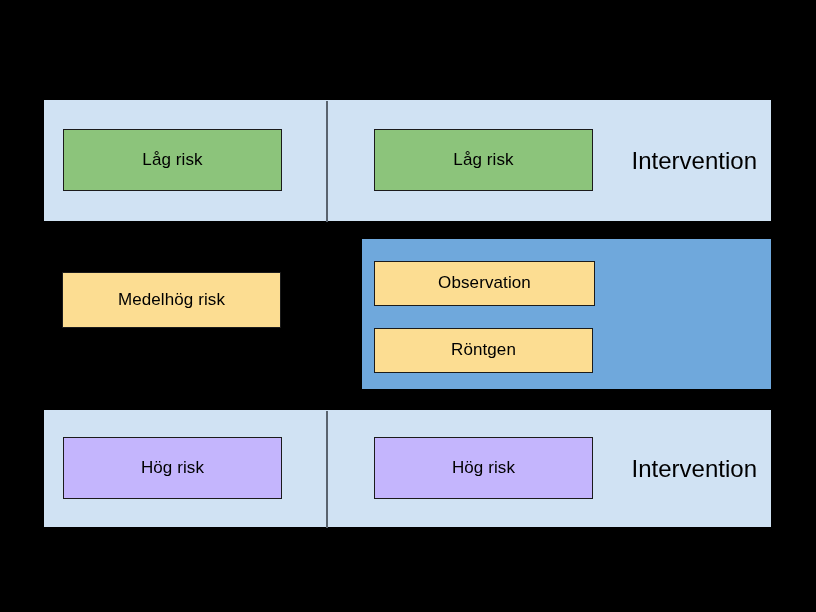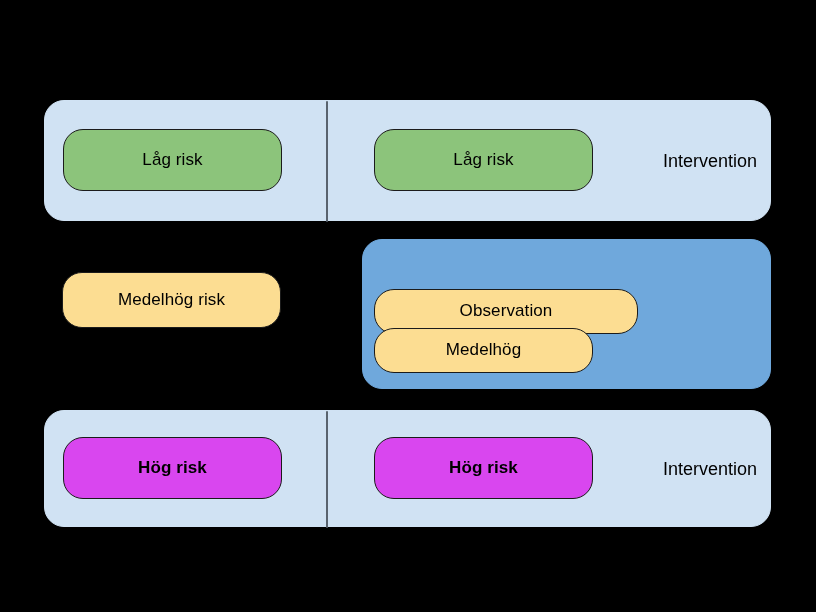--- a/index.html
+++ b/index.html
@@ -15,21 +15,21 @@
     font-family: "Liberation Sans", sans-serif;
   }
   #canvas {
     position: relative;
     width: 816px;
     height: 612px;
     background: #000000;
   }
 
   
-  .abs { position: absolute; box-sizing: border-box; border-radius: 20px; }
+  .abs { position: absolute; box-sizing: border-box; }
 
   
   .band {
     background: #d0e2f3;
     border: 1px solid #d0e2f3;
   }
 
   
   .band-rct {
     background: #6fa8dc;
@@ -49,29 +49,29 @@
     align-items: center;
     justify-content: center;
     text-align: center;
     color: #000000;
     font-size: 17px;
     line-height: 1.1;
     letter-spacing: 0.1px;
   }
   .node-green  { background: #8cc47b; }
   .node-yellow { background: #fcdd92; }
-  .node-red    { background: #d946ef; font-weight: bold; }
+  .node-red    { background: #c4b5fd; }
 
   
   .band-label {
     display: flex;
     align-items: center;
     justify-content: flex-end;
     color: #000000;
-    font-size: 18px;
+    font-size: 24px;
     line-height: 1.1;
     white-space: nowrap;
   }
 </style>
 </head>
 <body>
 
 <div id="canvas">
 
   <div class="abs band" style="left:44px; top:100px; width:727px; height:121px;">
@@ -90,26 +90,26 @@
       <span>Intervention</span>
     </div>
   </div>
 
   <div class="abs node node-yellow" style="left:62px; top:272px; width:219px; height:56px;">
     <span>Medelhög risk</span>
   </div>
 
   <div class="abs band-rct" style="left:362px; top:239px; width:409px; height:150px;">
 
-    <div class="abs node node-yellow" style="left:11px; top:21px; width:264px; height:45px;margin-top:28px;">
+    <div class="abs node node-yellow" style="left:11px; top:21px; width:221px; height:45px;">
       <span>Observation</span>
     </div>
 
     <div class="abs node node-yellow" style="left:11px; top:88px; width:219px; height:45px;">
-      <span>Medelhög</span>
+      <span>Röntgen</span>
     </div>
 
   </div>
 
   <div class="abs band" style="left:44px; top:410px; width:727px; height:117px;">
 
     <div class="abs divider" style="left:281px; top:0px; height:117px;"></div>
 
     <div class="abs node node-red" style="left:18px; top:26px; width:219px; height:62px;">
       <span>Hög risk</span>

